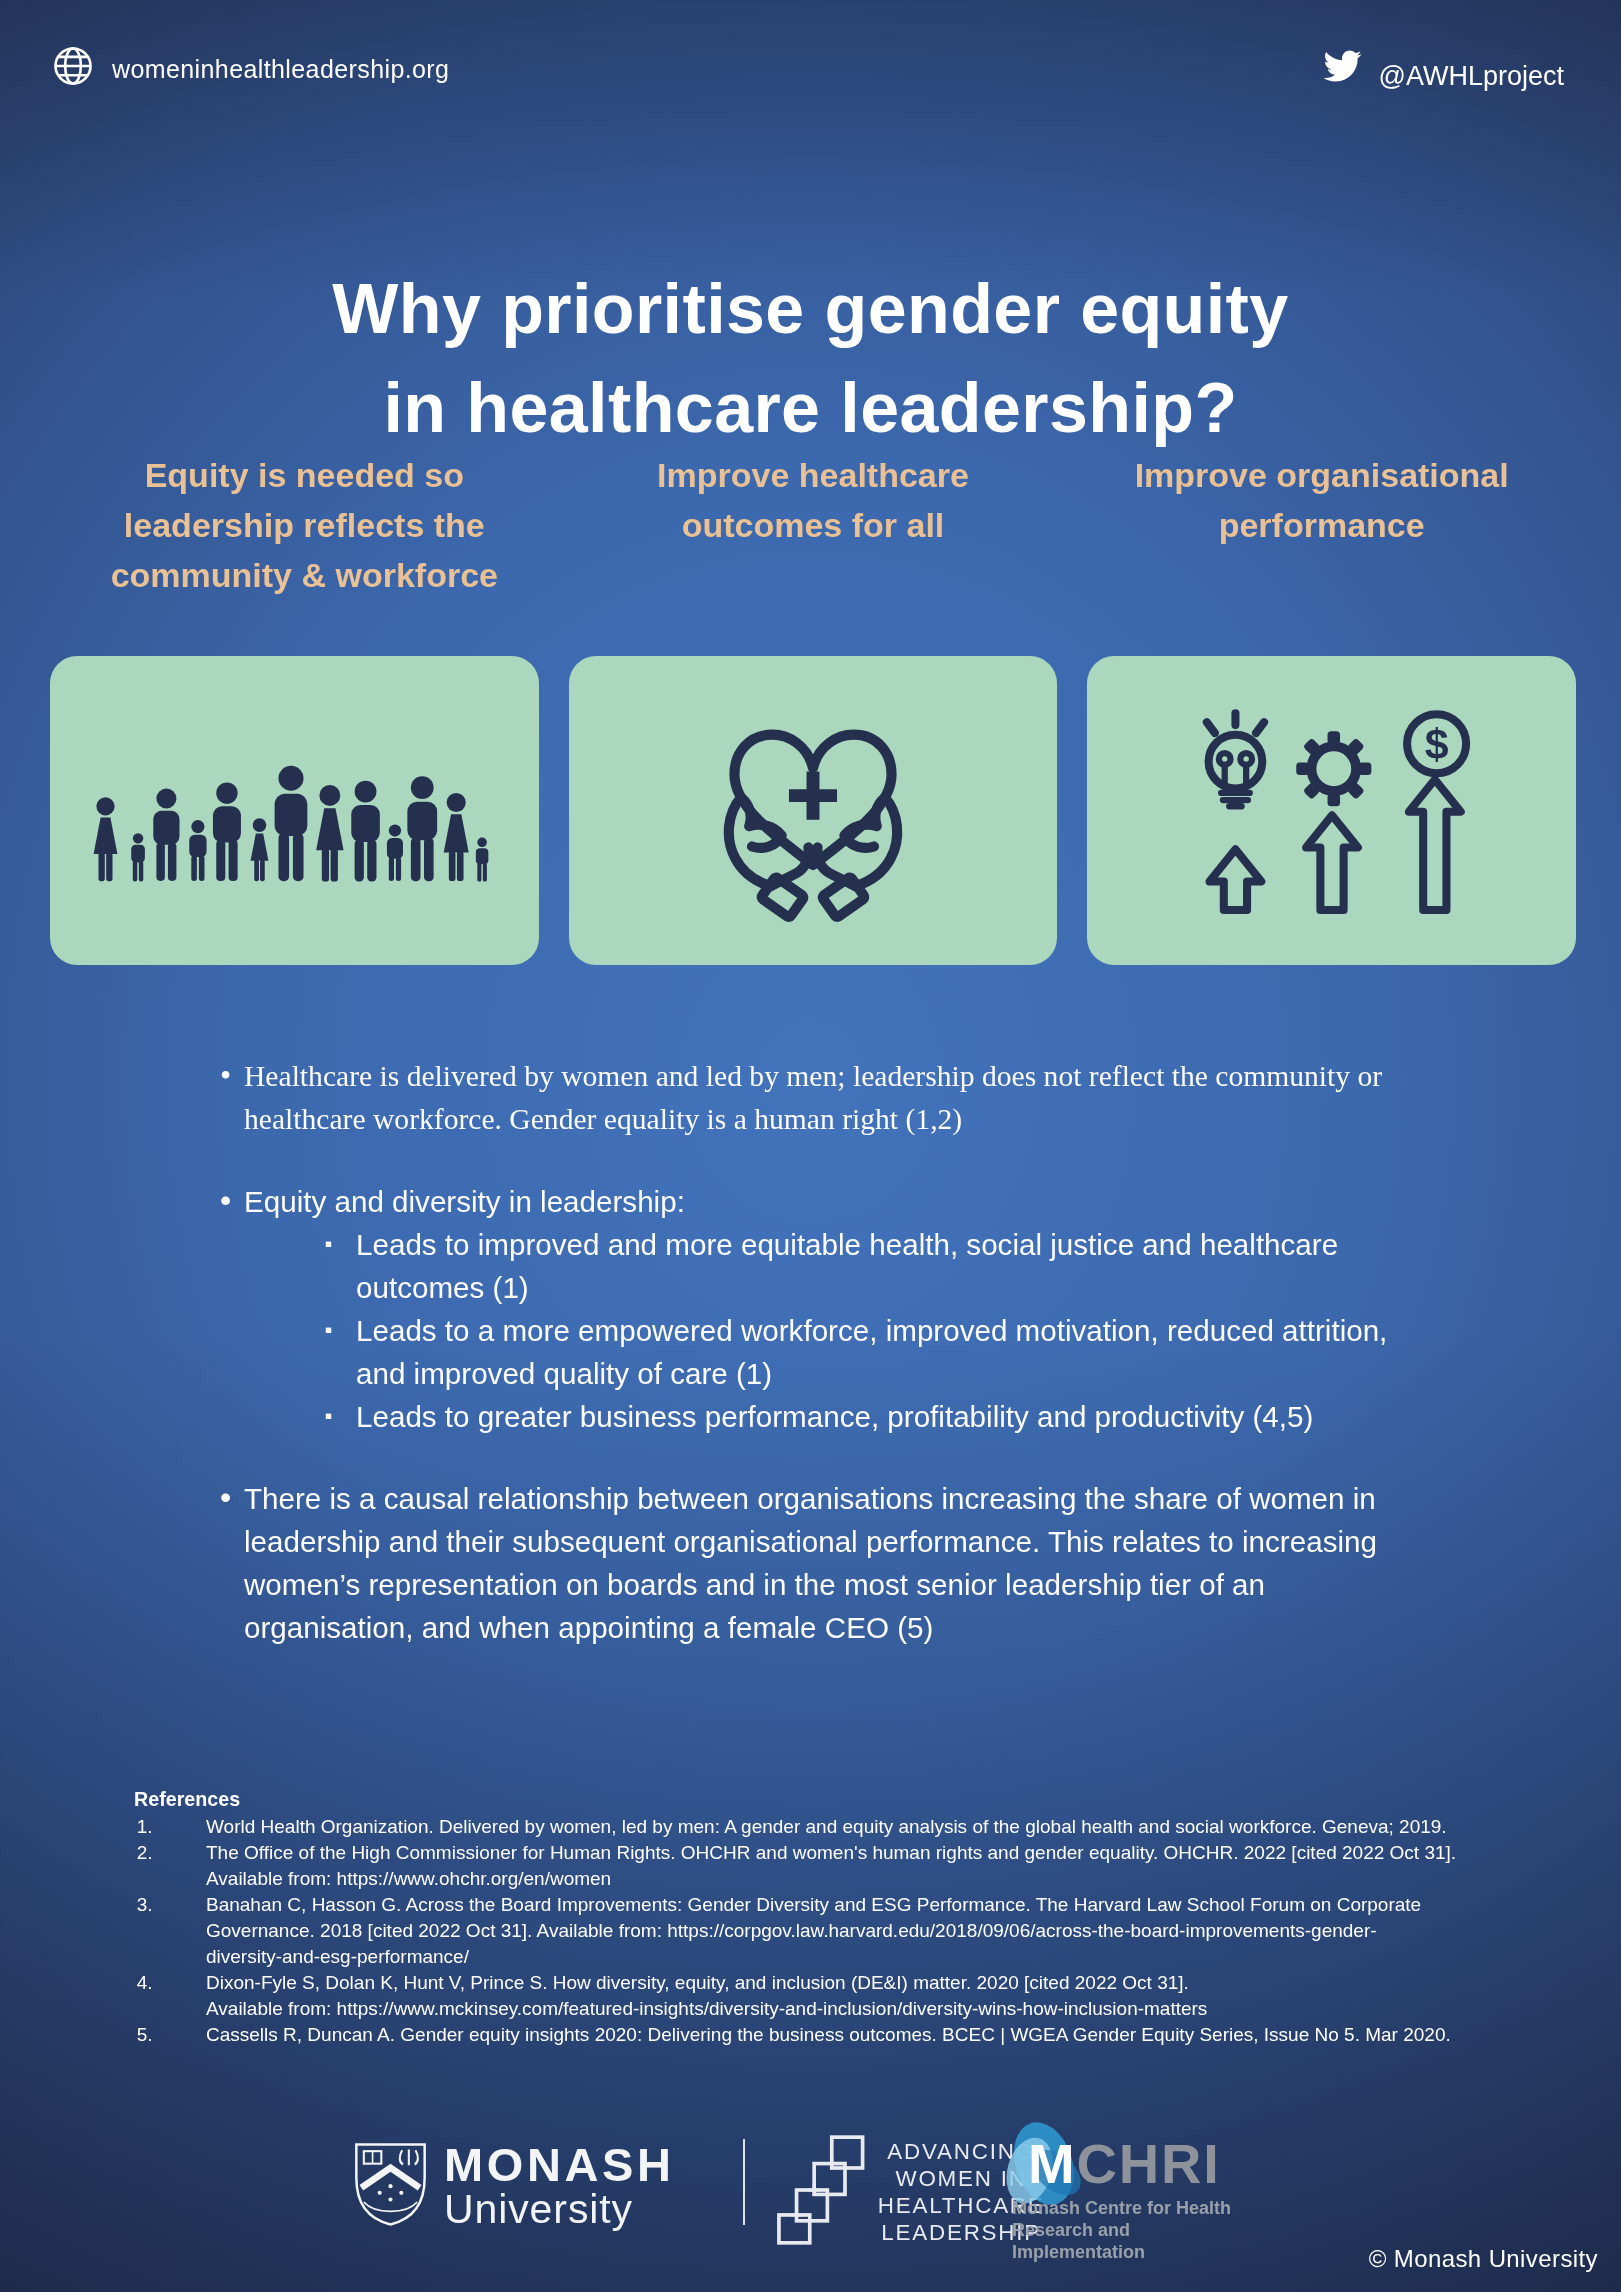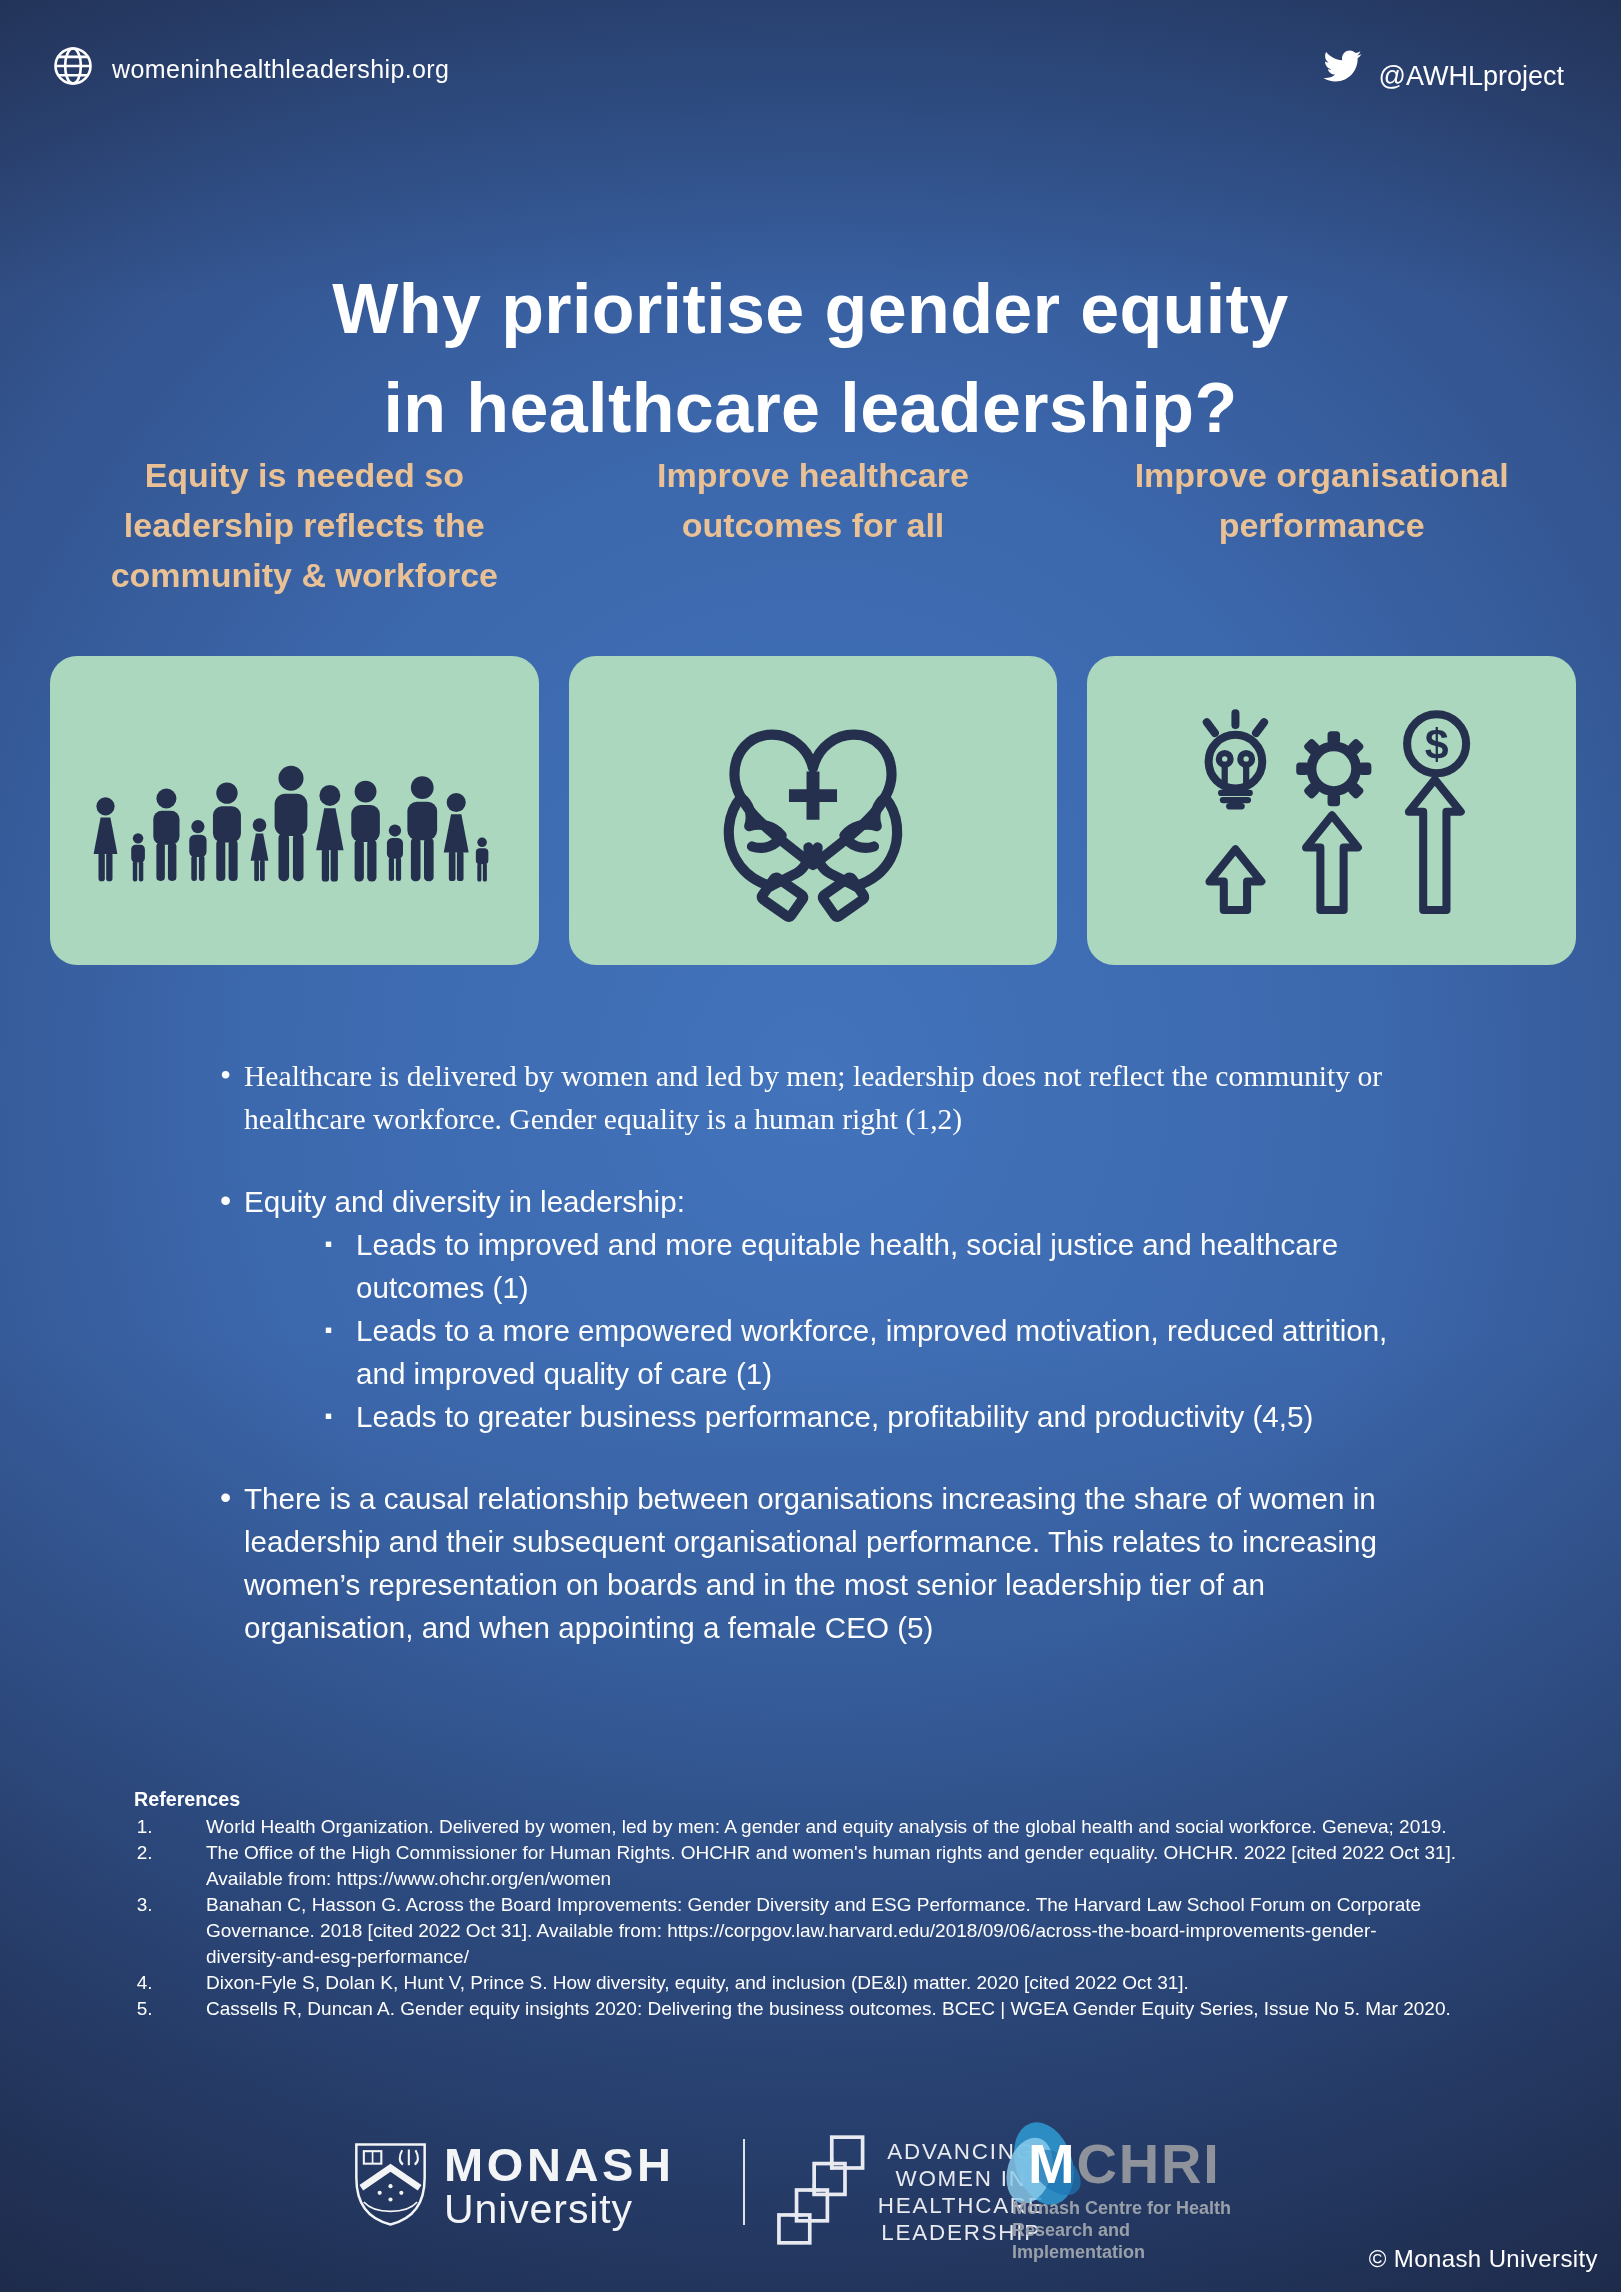--- a/index.html
+++ b/index.html
@@ -233,20 +233,21 @@
       </li>
       <li>
         <span class="ref-num">3.</span>
         <span class="ref-line">Banahan C, Hasson G. Across the Board Improvements: Gender Diversity and ESG Performance. The Harvard Law School Forum on Corporate</span>
         <span class="ref-line">Governance. 2018 [cited 2022 Oct 31]. Available from: https://corpgov.law.harvard.edu/2018/09/06/across-the-board-improvements-gender-</span>
         <span class="ref-line">diversity-and-esg-performance/</span>
       </li>
       <li>
         <span class="ref-num">4.</span>
         <span class="ref-line">Dixon-Fyle S, Dolan K, Hunt V, Prince S. How diversity, equity, and inclusion (DE&amp;I) matter. 2020 [cited 2022 Oct 31].</span>
+        <span class="ref-line">Available from: https://www.mckinsey.com/featured-insights/diversity-and-inclusion/diversity-wins-how-inclusion-matters</span>
       </li>
       <li>
         <span class="ref-num">5.</span>
         <span class="ref-line">Cassells R, Duncan A. Gender equity insights 2020: Delivering the business outcomes. BCEC | WGEA Gender Equity Series, Issue No 5. Mar 2020.</span>
       </li>
     </ol>
   </section>
 
   <footer class="footer">
 

